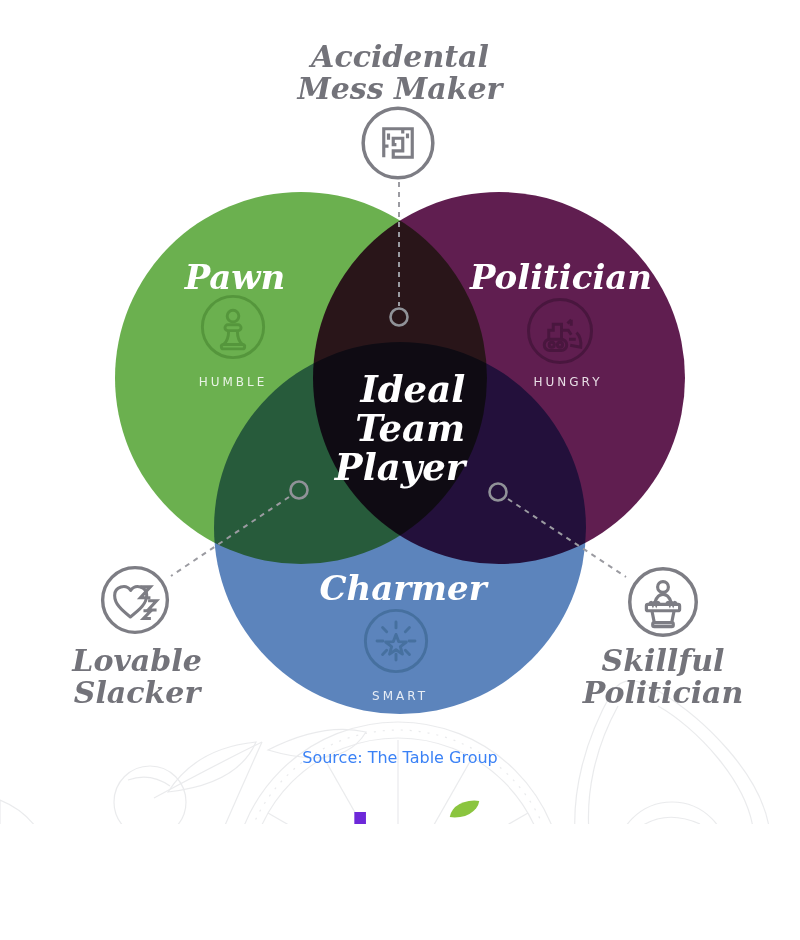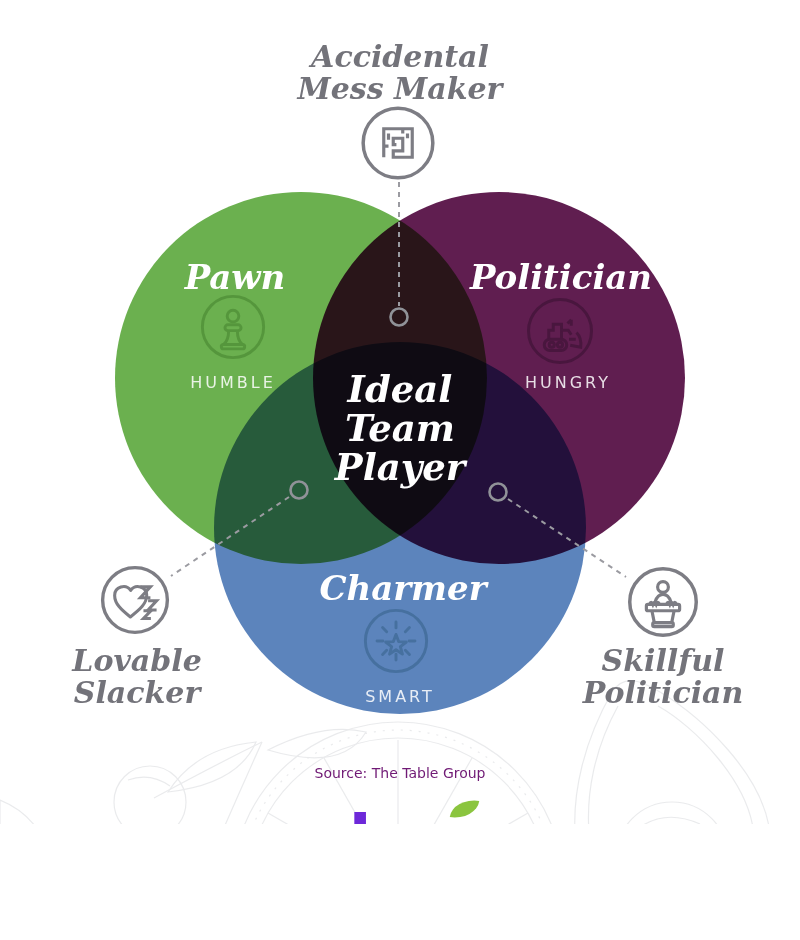--- a/index.html
+++ b/index.html
@@ -24,31 +24,31 @@
   .outer-label{
     text-align:center;color:#73737a;
     font-family:"DejaVu Serif", serif;font-style:italic;font-weight:bold;
     font-size:30px;line-height:32px;white-space:nowrap;
   }
   .circle-title{
     color:#ffffff;font-family:"DejaVu Serif", serif;font-style:italic;font-weight:bold;
     font-size:34px;white-space:nowrap;
   }
   .trait{
-    color:rgba(255,255,255,0.85);font-size:16px;font-weight:500;
+    color:rgba(255,255,255,0.85);font-size:12px;font-weight:500;
     letter-spacing:3px;white-space:nowrap;
   }
   .center-label{
-    text-align:center;color:#ffffff;
+    color:#ffffff;
     font-family:"DejaVu Serif", serif;font-style:italic;font-weight:bold;
     font-size:37px;line-height:39px;white-space:nowrap;
   }
   .icon-svg{position:absolute;display:block;}
   .source-line{
-    color:#701a75;font-size:14px;white-space:nowrap;margin-top:16px;
+    color:#3b82f6;font-size:16px;white-space:nowrap;
   }
   .logo-word{
     color:#6d28d9;font-weight:bold;font-size:66px;letter-spacing:-3px;
     line-height:1;white-space:nowrap;
   }
   .logo-leaf{
     position:absolute;left:451px;top:799px;width:27px;height:20px;
     background:#8bc53f;border-radius:100% 0 100% 0;
     transform:rotate(8deg);
   }

